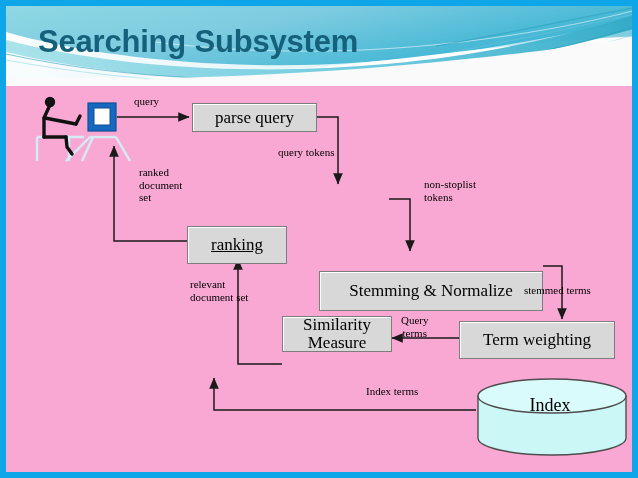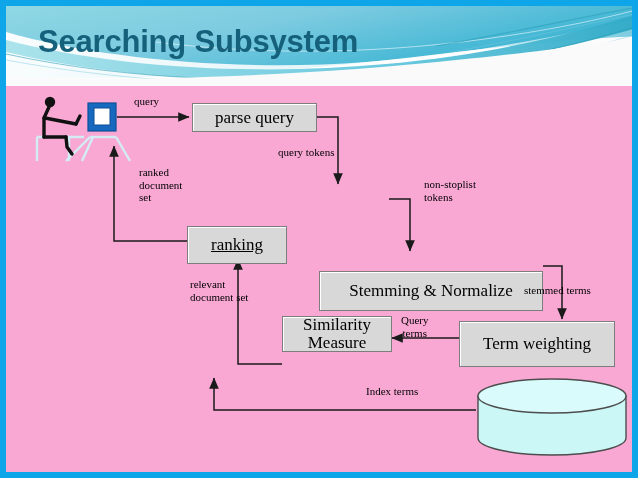--- a/index.html
+++ b/index.html
@@ -179,27 +179,28 @@
       <path d="M472,390 L472,432 A74,17 0 0 0 620,432 L620,390 Z" fill="#ccf7f7" stroke="#4d4d4d" stroke-width="1.4"></path>
       <ellipse cx="546" cy="390" rx="74" ry="17" fill="#d9fbfb" stroke="#4d4d4d" stroke-width="1.4"></ellipse>
     </g>
   </svg>
 
   <div class="pbox" style="left:186px; top:97px; width:125px; height:29px;">parse query</div>
 
 
   <div class="pbox" style="left:313px; top:245px; width:224px; height:40px;margin-top:20px;">Stemming &amp; Normalize</div>
 
-  <div class="pbox" style="left:453px; top:315px; width:156px; height:46px;">Term weighting</div>
+  <div class="pbox" style="left:453px; top:315px; width:156px; height:38px;">Term weighting</div>
 
   <div class="pbox" style="left:276px; top:310px; width:110px; height:36px; white-space:pre-line;">Similarity
 Measure</div>
 
   <div class="pbox" style="left:181px; top:220px; width:100px; height:38px;text-decoration:underline;">ranking</div>
 
+  <div id="index-label">Index</div>
 
   <div class="lbl" style="left:128px; top:89px;">query</div>
 
   <div class="lbl" style="left:272px; top:140px;">query tokens</div>
 
   <div class="lbl" style="left:390px; top:172px;margin-left:28px;">non-stoplist
 tokens</div>
 
   <div class="lbl" style="left:478px; top:278px;margin-left:40px;">stemmed terms</div>
 

